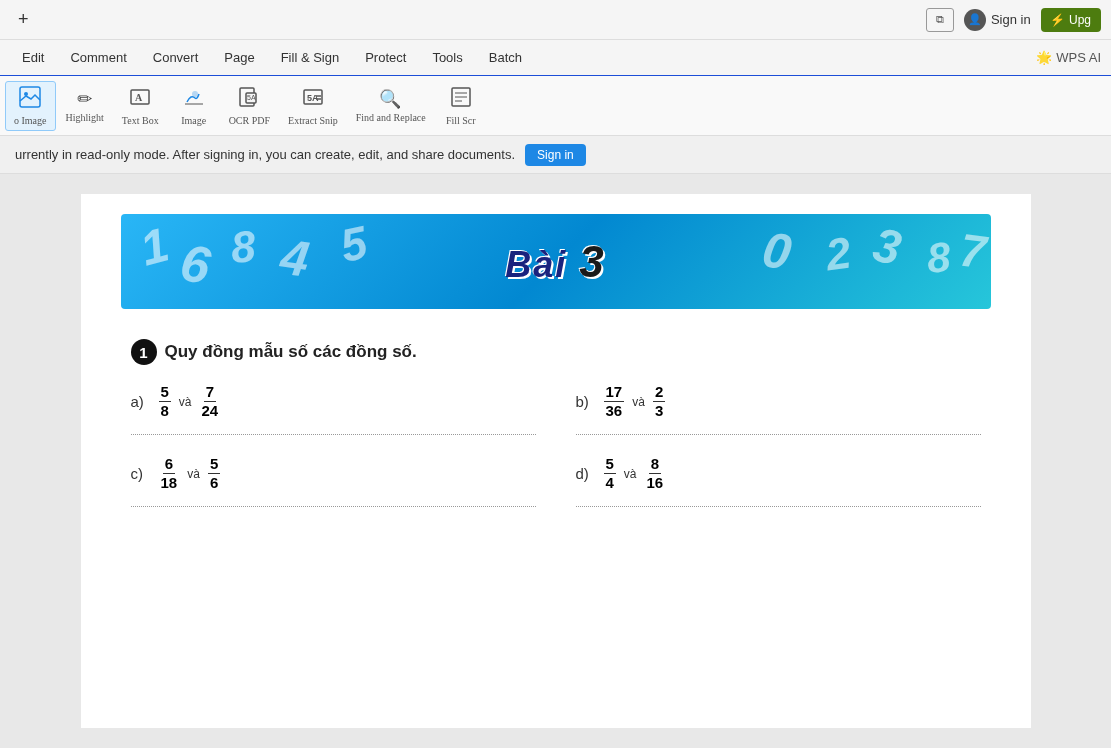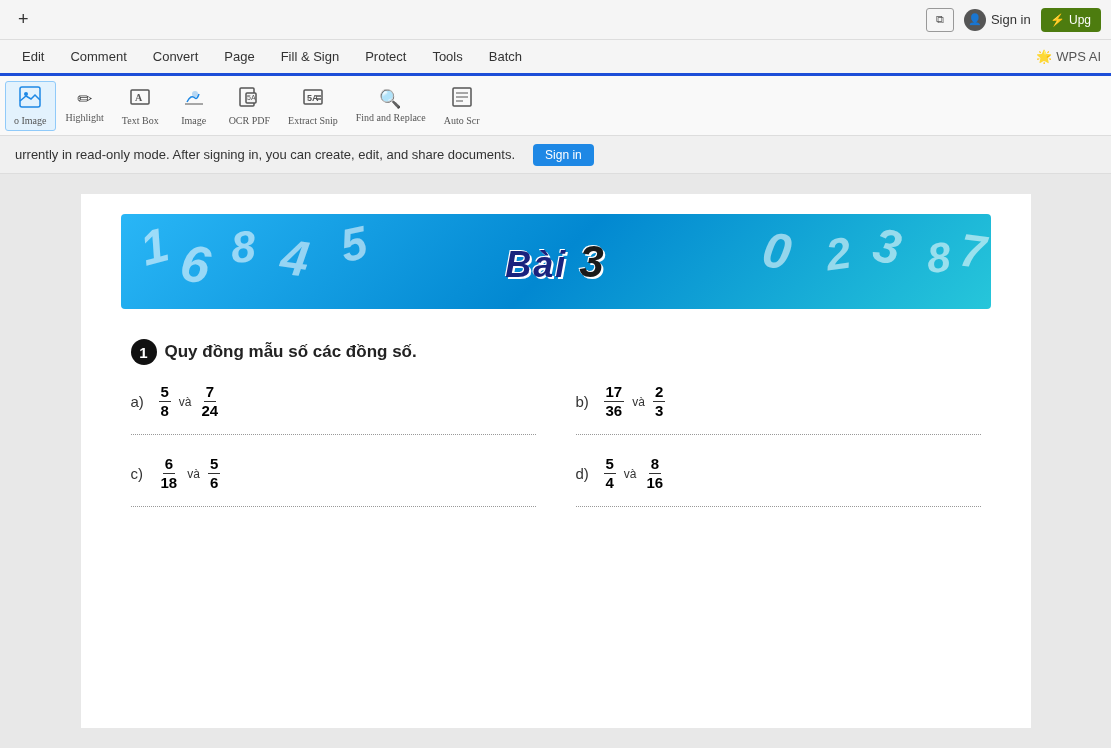--- a/index.html
+++ b/index.html
@@ -81,21 +81,21 @@
       gap: 4px;
     }
 
     
     .menu-bar {
       height: 36px;
       background: #f5f5f5;
       display: flex;
       align-items: center;
       padding: 0 10px;
-      border-bottom: 3px solid #1d4ed8;
+      border-bottom: 1px solid #1d4ed8;
       gap: 2px;
     }
     .menu-item {
       padding: 4px 12px;
       font-size: 13px;
       color: #333;
       cursor: pointer;
       border-radius: 3px;
     }
     .wps-ai {
@@ -141,21 +141,21 @@
       border: 1px solid #90caf9;
     }
 
     
     .notification-bar {
       height: 38px;
       background: #f0f0f0;
       display: flex;
       align-items: center;
       padding: 0 15px;
-      gap: 18px;
+      gap: 10px;
       border-bottom: 1px solid #ddd;
     }
     .notification-text {
       font-size: 13px;
       color: #333;
     }
     .sign-in-btn-notif {
       background: #1e88e5;
       color: white;
       border: none;
@@ -383,21 +383,21 @@
   </div>
   <div class="toolbar-item">
     <span class="icon">
       <svg width="22" height="22" viewBox="0 0 22 22">
           <rect x="2" y="2" width="18" height="18" rx="1" fill="none" stroke="#555" stroke-width="1.5"></rect>
           <line x1="5" y1="7" x2="17" y2="7" stroke="#555" stroke-width="1"></line>
           <line x1="5" y1="11" x2="17" y2="11" stroke="#555" stroke-width="1"></line>
           <line x1="5" y1="15" x2="12" y2="15" stroke="#555" stroke-width="1"></line>
         </svg>
     </span>
-    <span class="label">Auto Scr</span>
+    <span class="label">Fill Scr</span>
   </div>
 </div>
 
 <div class="notification-bar">
   <span class="notification-text">urrently in read-only mode. After signing in, you can create, edit, and share documents.</span>
   <button class="sign-in-btn-notif">Sign in</button>
 </div>
 
 <div class="doc-area">
   <div class="doc-page">

